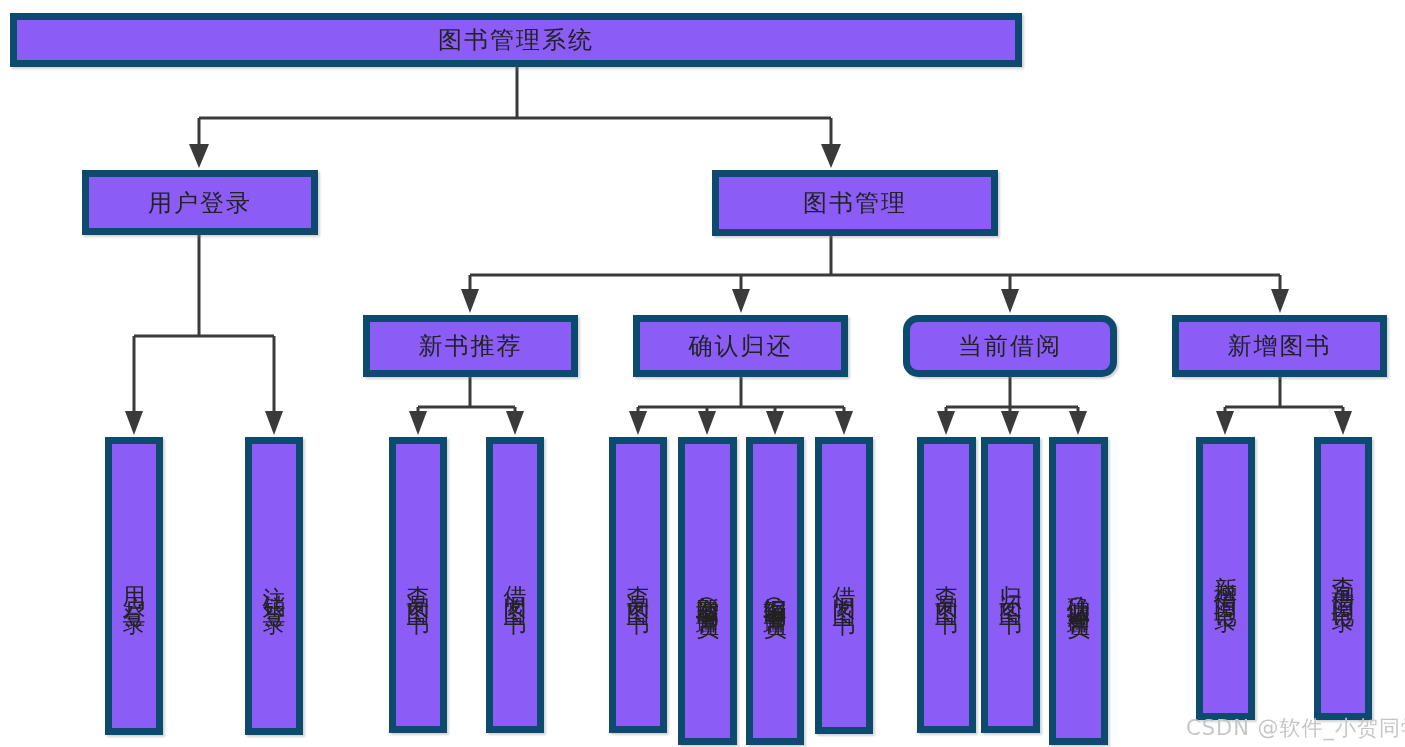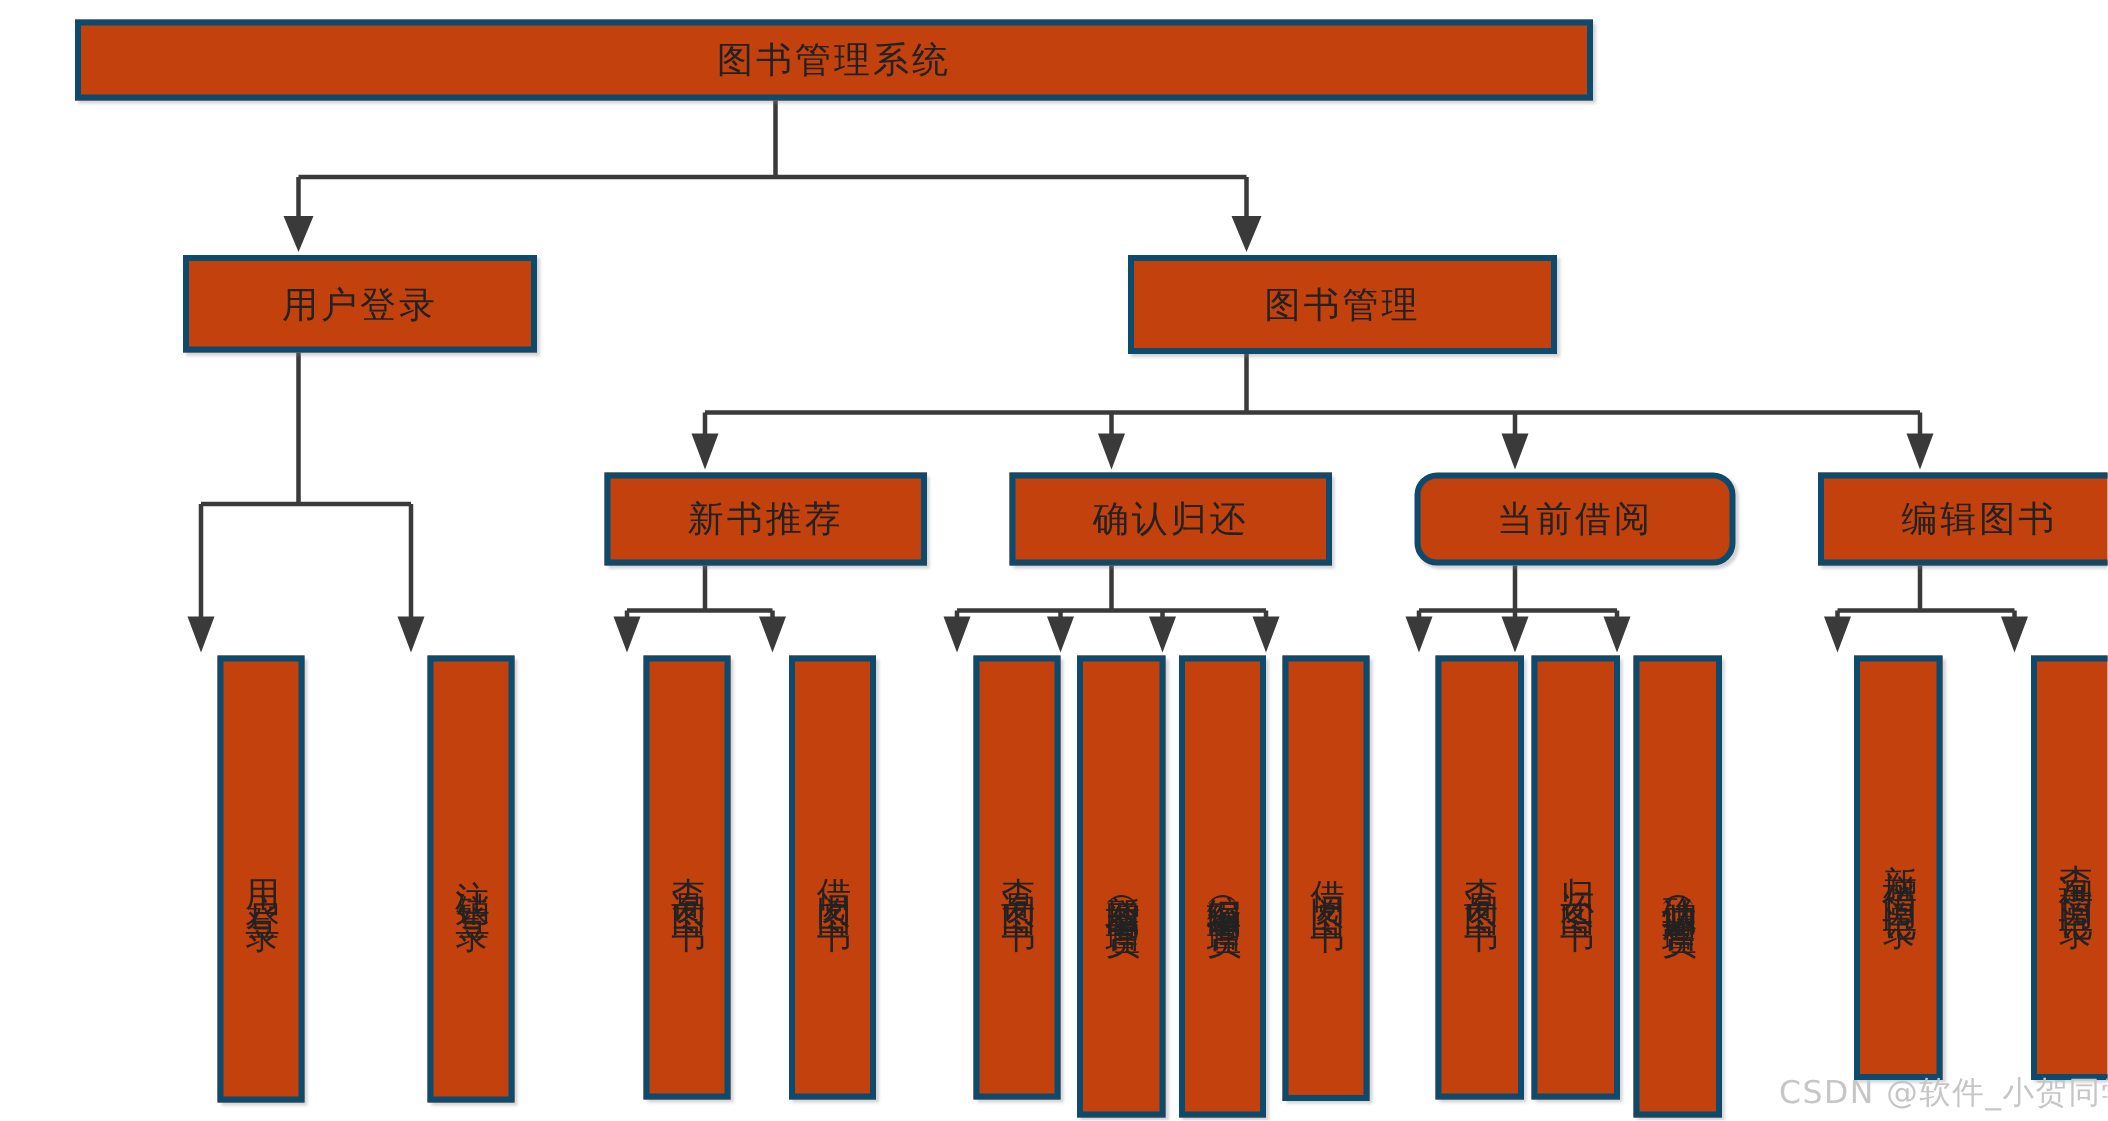--- a/index.html
+++ b/index.html
@@ -5,25 +5,24 @@
   html,body{margin:0;padding:0;background:#ffffff;}
   body{
     width:1405px;height:747px;position:relative;overflow:hidden;
     font-family:"DejaVu Sans","Liberation Sans",sans-serif;
     color:#222222;
   }
   .stage{position:absolute;left:0;top:0;width:1405px;height:747px;}
   svg.connectors{position:absolute;left:0;top:0;width:1405px;height:747px;}
 
   .box{
-    position:absolute;background:#c2410c;
-    border:4px solid #0c4a6e;box-sizing:border-box;
+    position:absolute;background:#8b5cf6;
+    border:7px solid #0c4a6e;box-sizing:border-box;
     display:flex;align-items:center;justify-content:center;
     box-shadow:2px 2px 2px rgba(130,130,130,0.35);
-    margin-left:40px;
   }
   .h{font-size:24px;letter-spacing:2px;white-space:nowrap;}
   .v{
     writing-mode:vertical-rl;
     font-size:23px;line-height:1;
   }
   .sp-lg{letter-spacing:9px;}
   .sp-md{letter-spacing:7px;}
   .sp-sm{letter-spacing:3px;}
 
@@ -93,21 +92,21 @@
   </svg>
 
   <div class="box h root">图书管理系统</div>
 
   <div class="box h b0">用户登录</div>
   <div class="box h b1">图书管理</div>
 
   <div class="box h s0">新书推荐</div>
   <div class="box h s1">确认归还</div>
   <div class="box h s2">当前借阅</div>
-  <div class="box h s3">编辑图书</div>
+  <div class="box h s3">新增图书</div>
 
   <div class="box v sp-lg l0">用户登录</div>
   <div class="box v sp-lg l1">注销登录</div>
   <div class="box v sp-lg l2">查询图书</div>
   <div class="box v sp-lg l3">借阅图书</div>
   <div class="box v sp-lg l4">查询图书</div>
   <div class="box v sp-sm l5">新增图书（管理员）</div>
   <div class="box v sp-sm l6">编辑图书（管理员）</div>
   <div class="box v sp-lg l7">借阅图书</div>
   <div class="box v sp-lg l8">查询图书</div>

